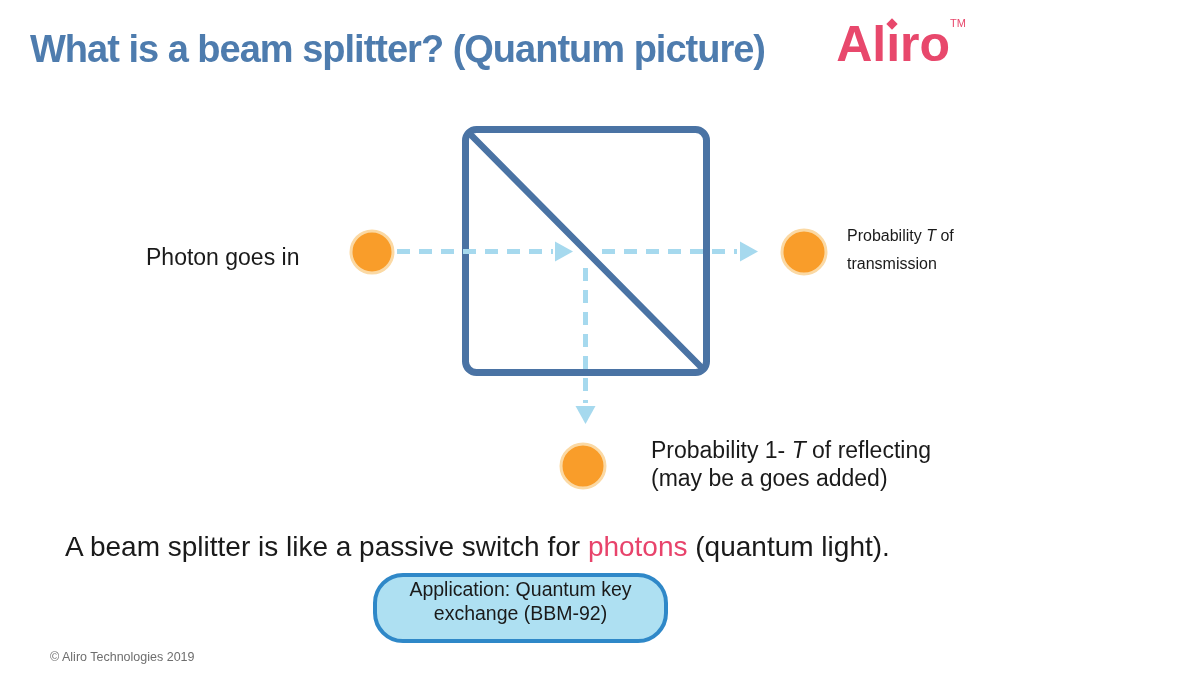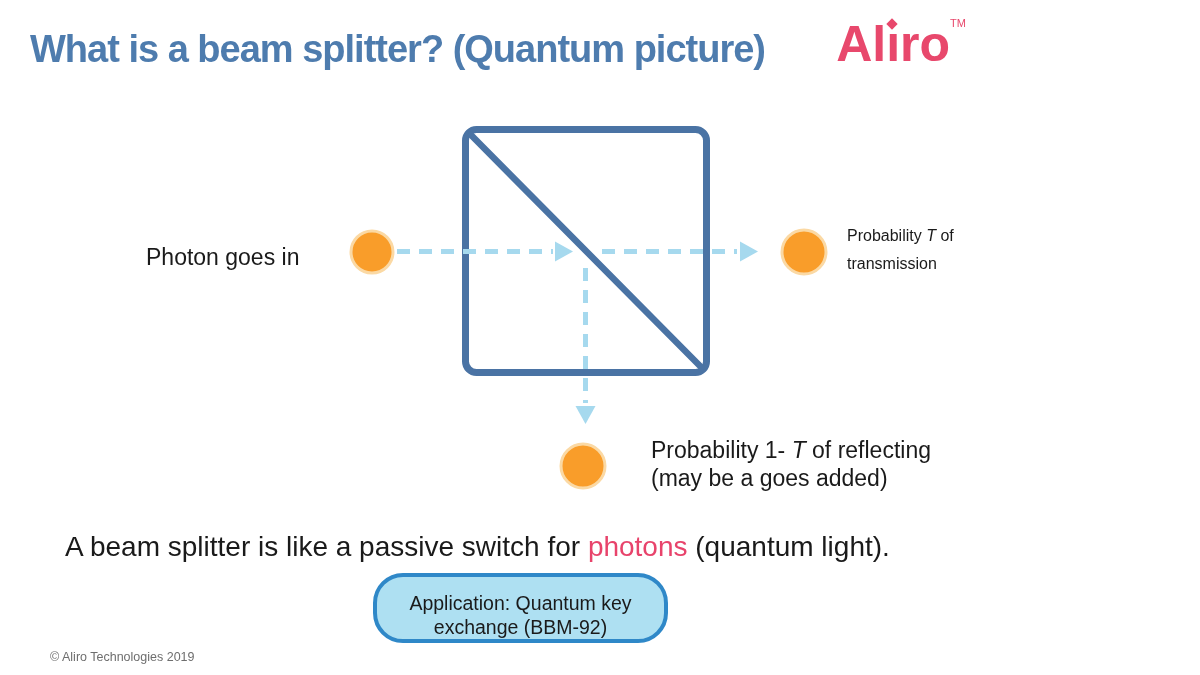--- a/index.html
+++ b/index.html
@@ -68,21 +68,21 @@
     font-size: 28px; color: var(--body-text); white-space: nowrap;
   }
   .summary .highlight { color: var(--highlight-pink); }
 
   .app-box {
     position: absolute; left: 373px; top: 573px;
     width: 295px; height: 70px; box-sizing: border-box;
     background: var(--app-box-fill);
     border: 4px solid var(--app-box-border);
     border-radius: 30px;
-    display: flex; align-items: flex-end; justify-content: center;
+    display: flex; align-items: flex-start; justify-content: center;
   }
   .app-box-text {
     width: 245px; text-align: center;
     font-size: 19.5px; line-height: 24px; color: var(--body-text);
   }
 
   .copyright {
     position: absolute; left: 50px; top: 650px;
     font-size: 12.5px; color: var(--copyright-gray);
   }

